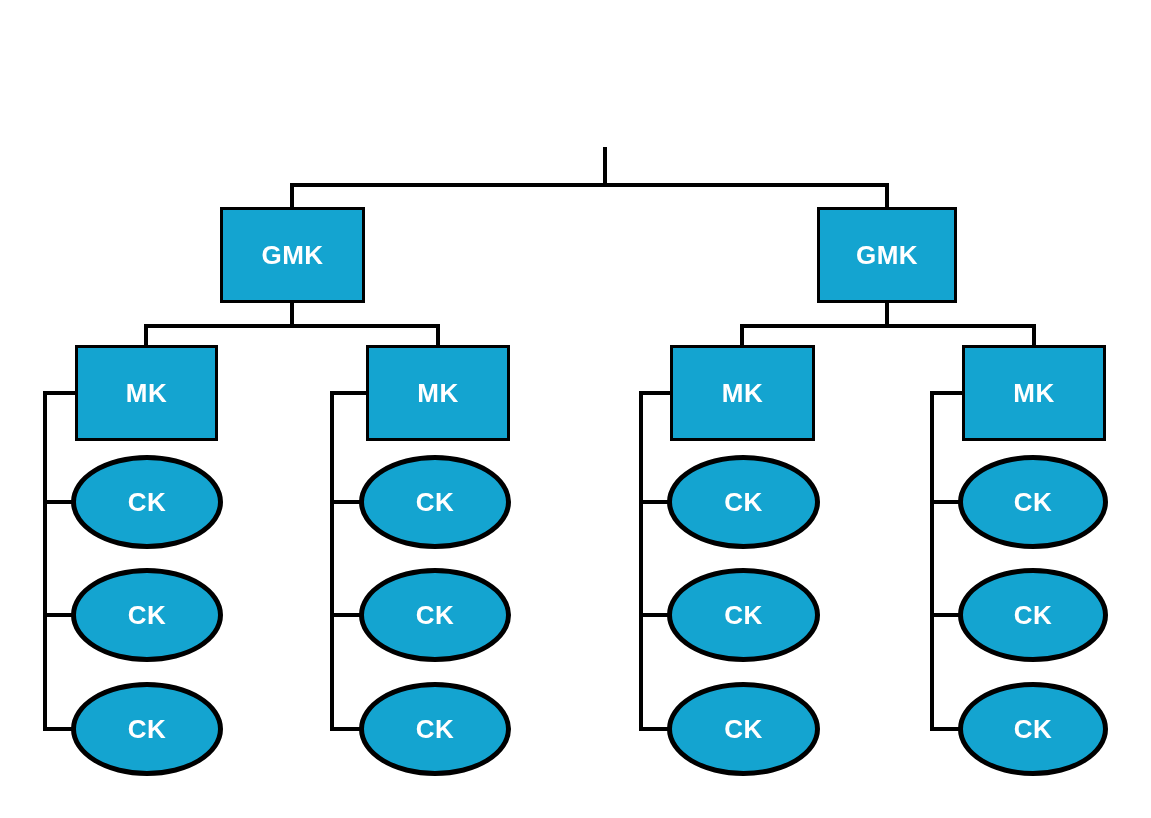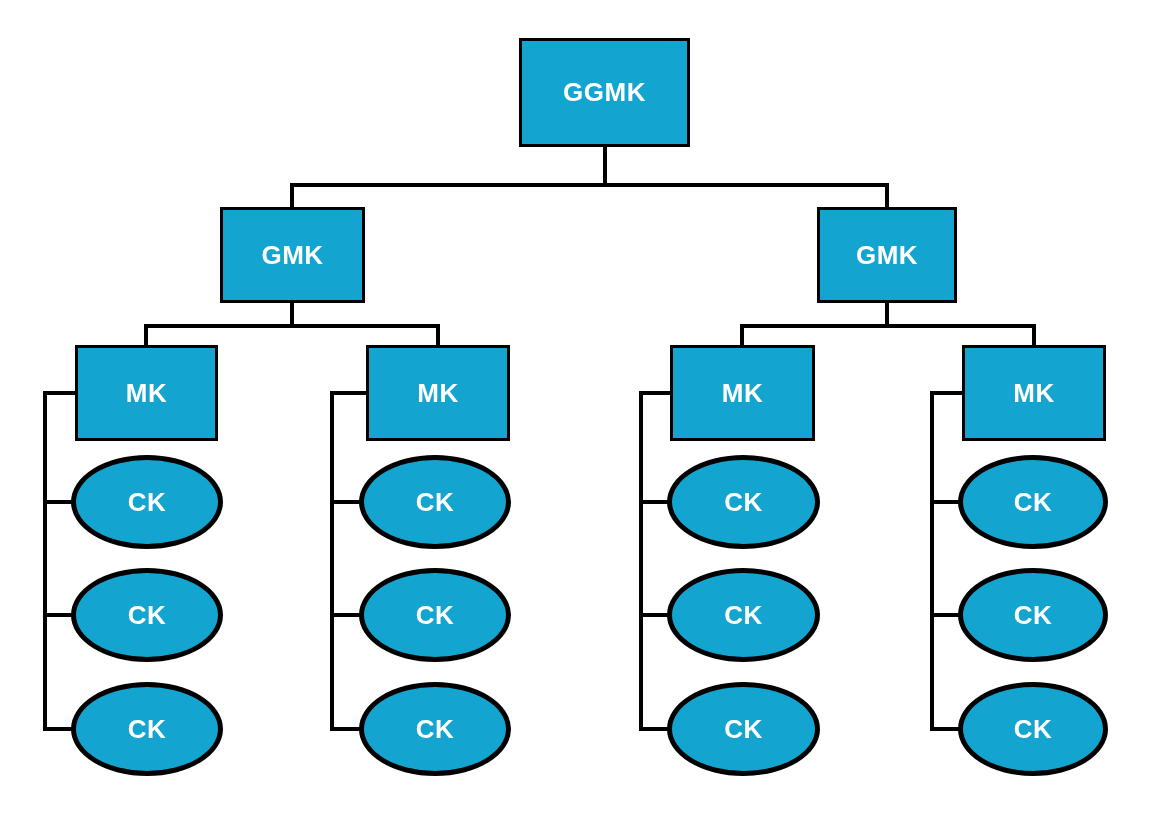--- a/index.html
+++ b/index.html
@@ -79,23 +79,20 @@
   <div class="line" style="left:639px; top:500px; width:42px; height:4px;"></div>
   <div class="line" style="left:639px; top:613px; width:42px; height:4px;"></div>
   <div class="line" style="left:639px; top:727px; width:42px; height:4px;"></div>
 
   <div class="line" style="left:930px; top:391px; width:4px; height:340px;"></div>
   <div class="line" style="left:930px; top:391px; width:38px; height:4px;"></div>
   <div class="line" style="left:930px; top:500px; width:42px; height:4px;"></div>
   <div class="line" style="left:930px; top:613px; width:42px; height:4px;"></div>
   <div class="line" style="left:930px; top:727px; width:42px; height:4px;"></div>
 
-  <div class="node rect" style="left:519px; top:38px; width:171px; height:109px;">
-    <span class="label">GGMK</span>
-  </div>
 
   <div class="node rect" style="left:220px; top:207px; width:145px; height:96px;">
     <span class="label">GMK</span>
   </div>
   <div class="node rect" style="left:817px; top:207px; width:140px; height:96px;">
     <span class="label">GMK</span>
   </div>
 
   <div class="node rect" style="left:75px; top:345px; width:143px; height:96px;">
     <span class="label">MK</span>

